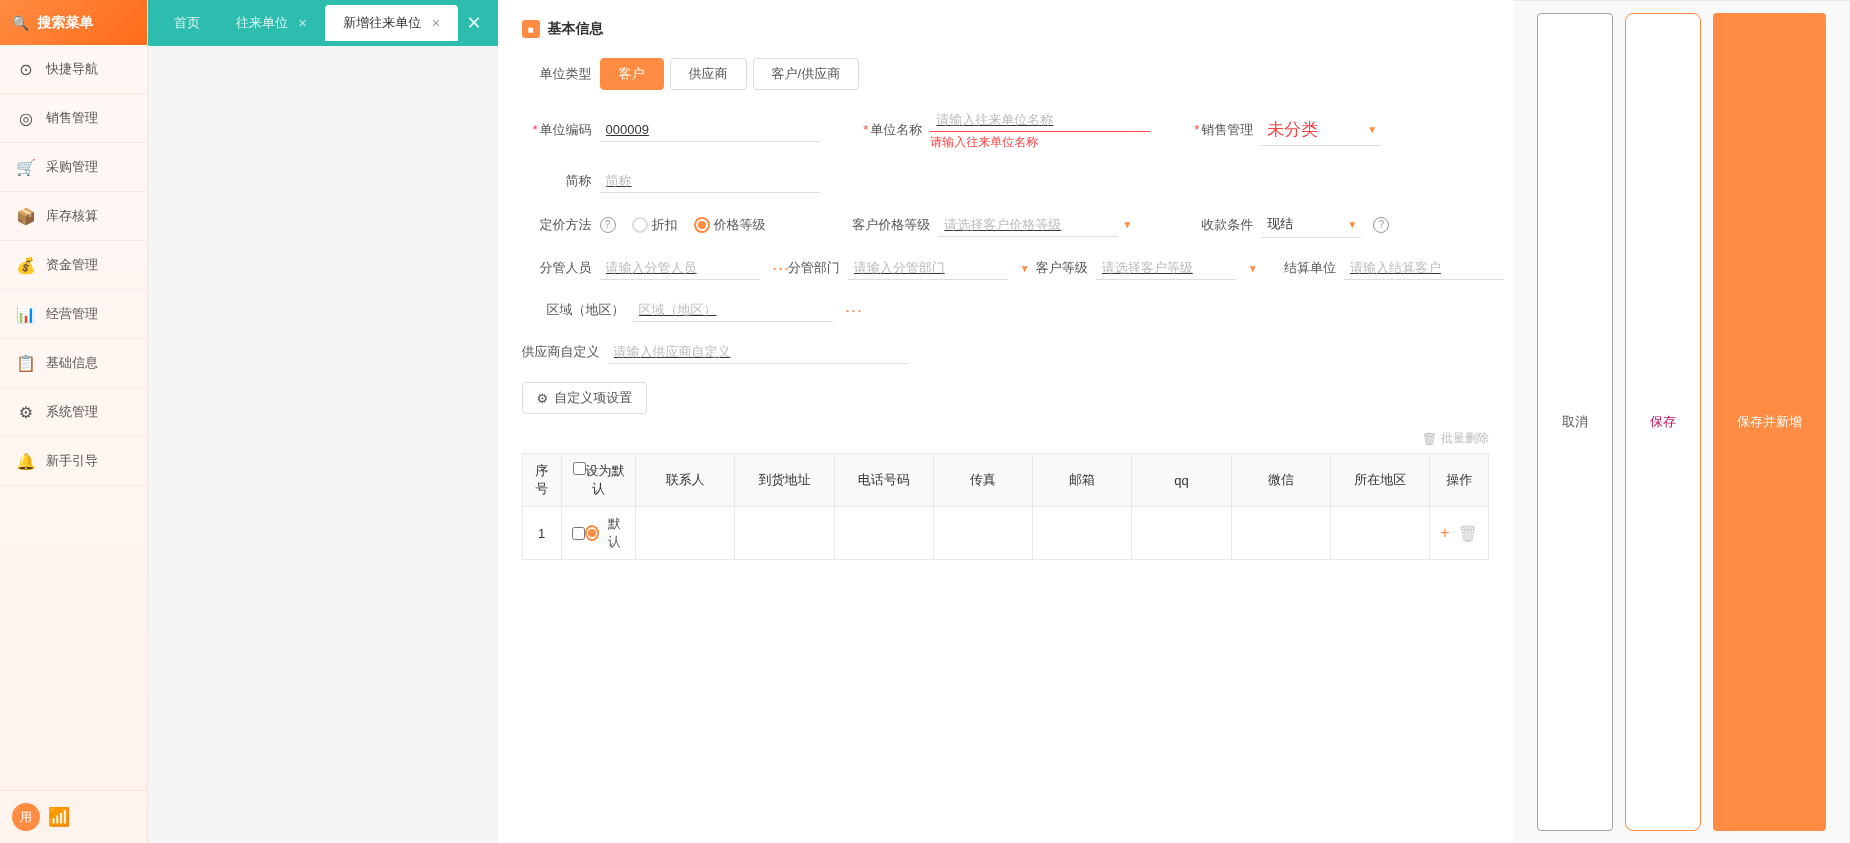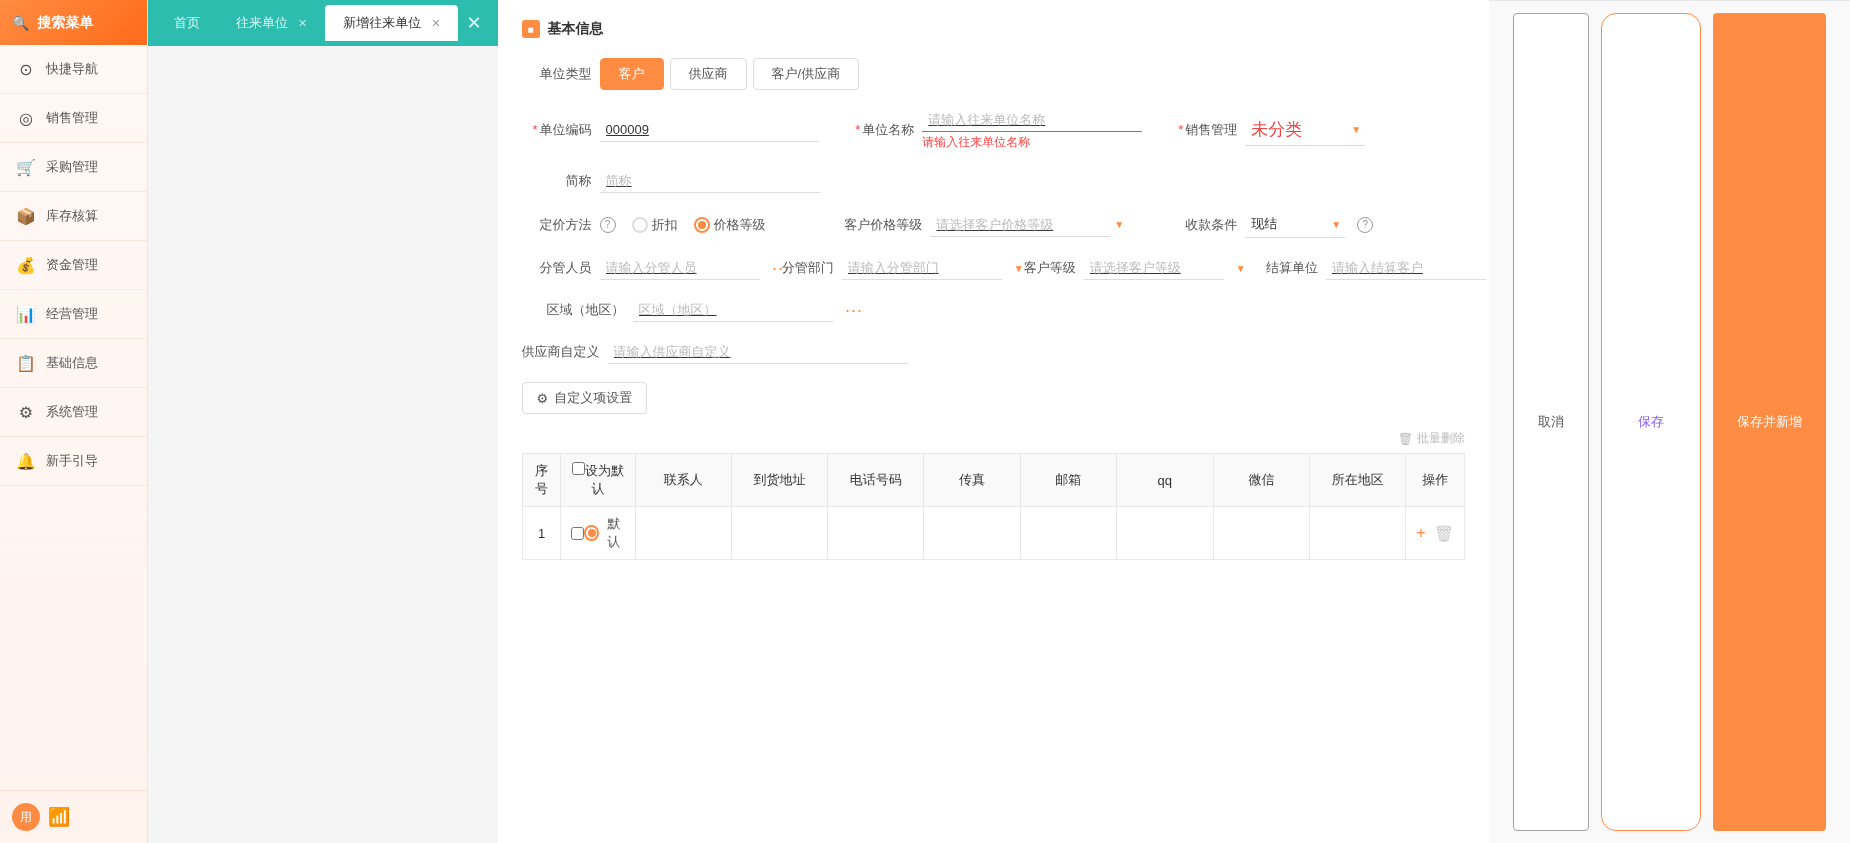--- a/index.html
+++ b/index.html
@@ -340,27 +340,27 @@
     .btn-cancel {
       padding: 8px 24px;
       border: 1px solid #a3a3a3;
       border-radius: 4px;
       background: white;
       cursor: pointer;
       font-size: 13px;
       color: #555;
     }
     .btn-save {
-      padding: 8px 36px;
+      padding: 8px 24px;
       border: 1px solid #ff8c42;
-      border-radius: 15px;
+      border-radius: 8px;
       background: white;
       cursor: pointer;
       font-size: 13px;
-      color: #8b5cf6;
+      color: #be185d;
     }
     .btn-save-new {
       padding: 8px 24px;
       border: none;
       border-radius: 4px;
       background: #ff8c42;
       cursor: pointer;
       font-size: 13px;
       color: white;
     }

